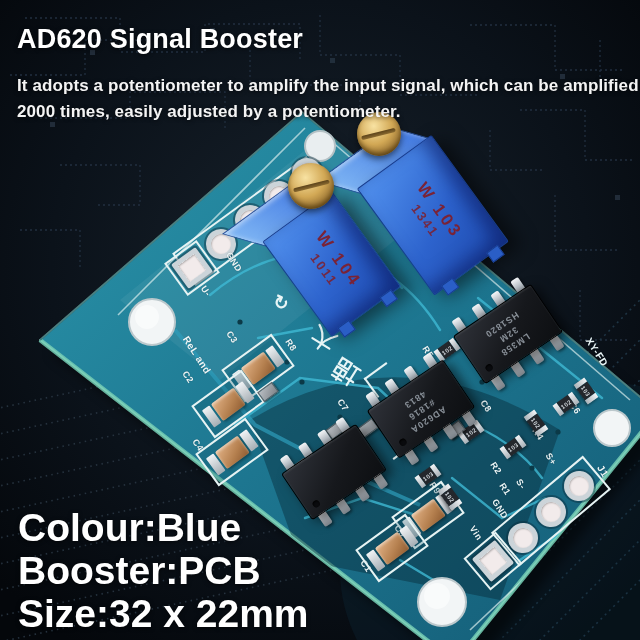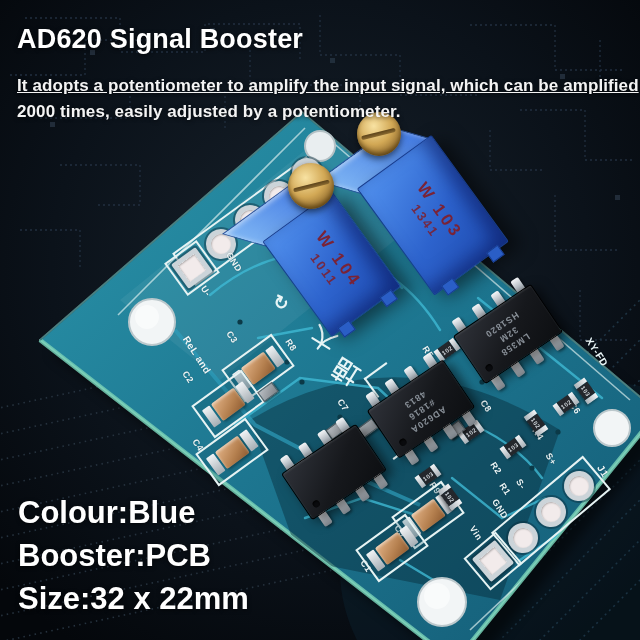--- a/index.html
+++ b/index.html
@@ -6,22 +6,22 @@
   #stage{position:relative;width:640px;height:640px;overflow:hidden;background:#05080d;
          font-family:"Liberation Sans",sans-serif;}
   #stage svg.bg{position:absolute;left:0;top:0;}
   #components{position:absolute;inset:0;}
   #components > div, .pot, .screw, .ic, .ovl{position:absolute;}
 
   
   .ovl{color:#fff;text-shadow:0 1px 4px rgba(0,0,0,.65);white-space:nowrap;z-index:40;text-align:center;}
   .ovl.title{left:17px;top:24px;font-size:27px;font-weight:bold;letter-spacing:.2px;}
   .ovl.desc{left:17px;font-size:17px;font-weight:bold;color:#f4f4f4;letter-spacing:.1px;}
-  .ovl.d1{top:76px;text-decoration:underline;} .ovl.d2{top:102px;}
-  .ovl.spec{left:18px;font-size:31px;font-weight:bold;}
+  .ovl.d1{top:76px;} .ovl.d2{top:102px;}
+  .ovl.spec{left:18px;font-size:39px;font-weight:bold;margin-top:11px;}
   .ovl.s0{top:495px;} .ovl.s1{top:538px;} .ovl.s2{top:581px;}
 
   
   .slabel{color:#ecf7f8;font-weight:bold;letter-spacing:.5px;white-space:nowrap;z-index:8;
           text-shadow:0 0 1px rgba(0,20,30,.5);}
   .skbox{border:2px solid #e6f3f3;z-index:6;}
   .bracket{border-left:2.5px solid #e6f3f3;border-top:2.5px solid #e6f3f3;z-index:6;}
   .adjust-arrow{color:#e8f5f6;font-size:18px;font-weight:bold;z-index:8;}
   .cjk{z-index:8;}
   .cjk svg{width:100%;height:100%;}

